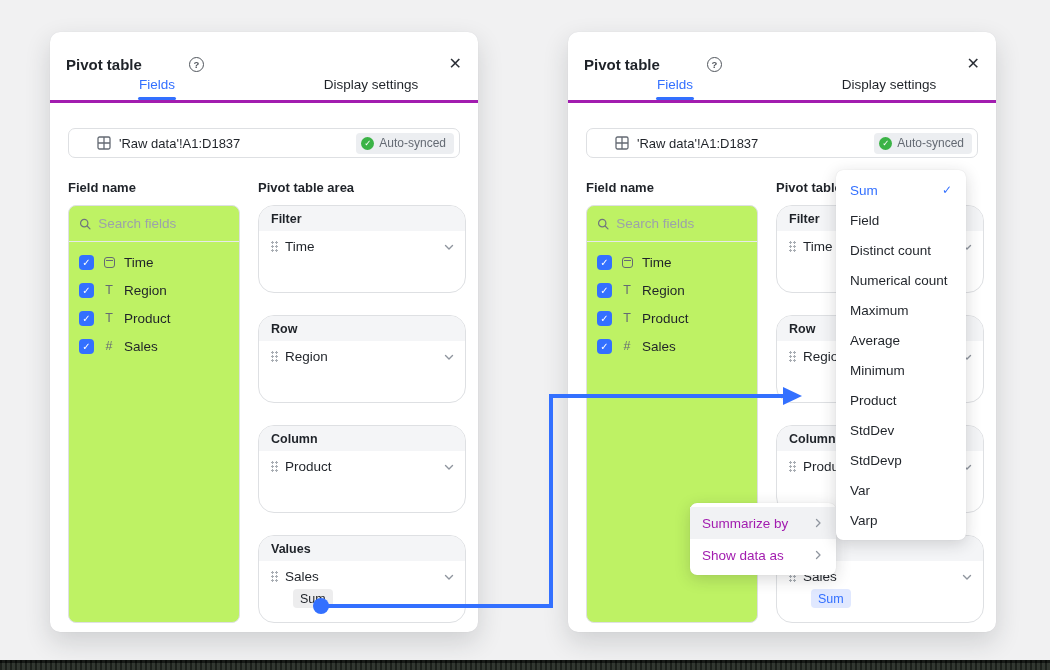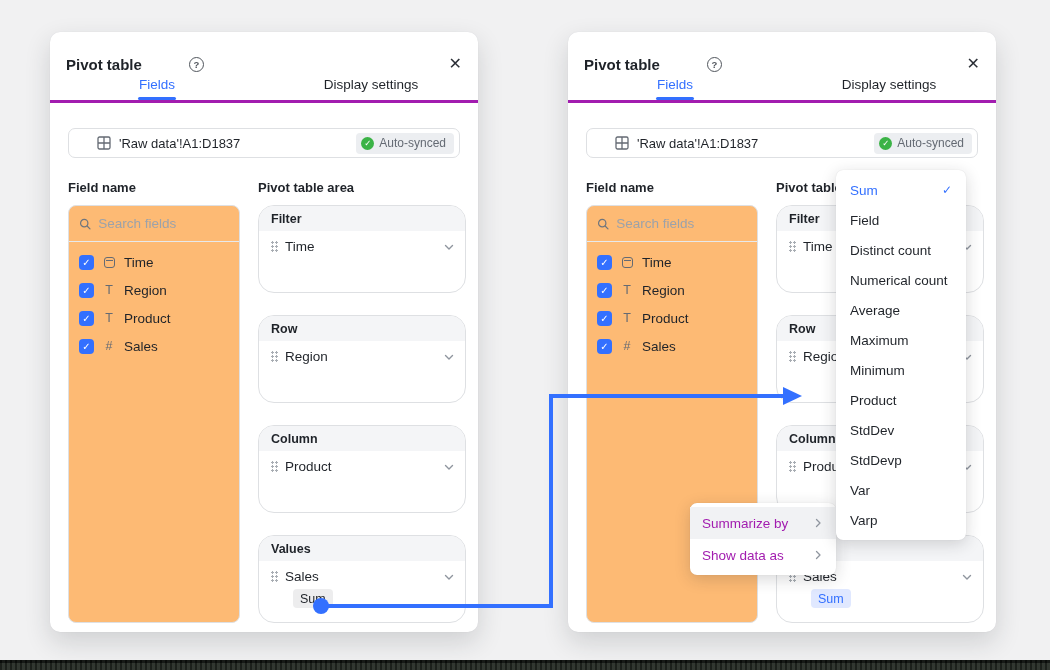--- a/index.html
+++ b/index.html
@@ -29,21 +29,21 @@
   .source-text { margin-left:8px; font-size:13px; color:#1f2329; flex:1; }
   .sync-badge { display:flex; align-items:center; gap:5px; background:#eceef1; border-radius:4px;
                 padding:0 8px 0 5px; height:21px; font-size:12px; color:#646a73; }
   .sync-check { width:13px; height:13px; background:#3bb346; border-radius:50%; color:#fff; font-size:8.5px;
                 display:flex; align-items:center; justify-content:center; }
 
   .col-label { position:absolute; top:148px; font-size:13px; font-weight:700; color:#1f2329; }
   .col-label.fields { left:18px; } .col-label.pivot { left:208px; }
 
   .field-list { position:absolute; top:173px; left:18px; width:172px; height:418px;
-                border:1px solid #dee0e3; border-radius:8px; background:#fdba74; }
+                border:1px solid #dee0e3; border-radius:8px; background:#bef264; }
   .search-row { height:36px; display:flex; align-items:center; gap:7px; padding:0 10px; border-bottom:1px solid #e7e9eb; }
   .search-row input { border:none; outline:none; width:100%; font-size:13.5px; color:#1f2329; background:transparent; }
   .search-row input::placeholder { color:#9ca2aa; }
   .field-items { padding-top:6px; }
   .field-item { height:28px; display:flex; align-items:center; gap:8px; padding:0 10px; cursor:pointer; }
   .checkbox { width:15px; height:15px; background:#3370ff; border-radius:4px; color:#fff; font-size:10px;
               display:flex; align-items:center; justify-content:center; flex:none; }
   .ftype { width:14px; display:flex; justify-content:center; color:#646a73; font-size:12.5px; flex:none; }
   .ficon-date { width:11px; height:11px; border:1.4px solid #646a73; border-radius:3px; position:relative; }
   .ficon-date::before { content:""; position:absolute; left:1px; right:1px; top:2px; height:1.4px; background:#646a73; }
@@ -333,24 +333,24 @@
     <div class="dd-row">
         <span>Field</span>
       </div>
     <div class="dd-row">
         <span>Distinct count</span>
       </div>
     <div class="dd-row">
         <span>Numerical count</span>
       </div>
     <div class="dd-row">
+        <span>Maximum</span>
+      </div>
+    <div class="dd-row">
         <span>Average</span>
-      </div>
-    <div class="dd-row">
-        <span>Maximum</span>
       </div>
     <div class="dd-row">
         <span>Minimum</span>
       </div>
     <div class="dd-row">
         <span>Product</span>
       </div>
     <div class="dd-row">
         <span>StdDev</span>
       </div>

